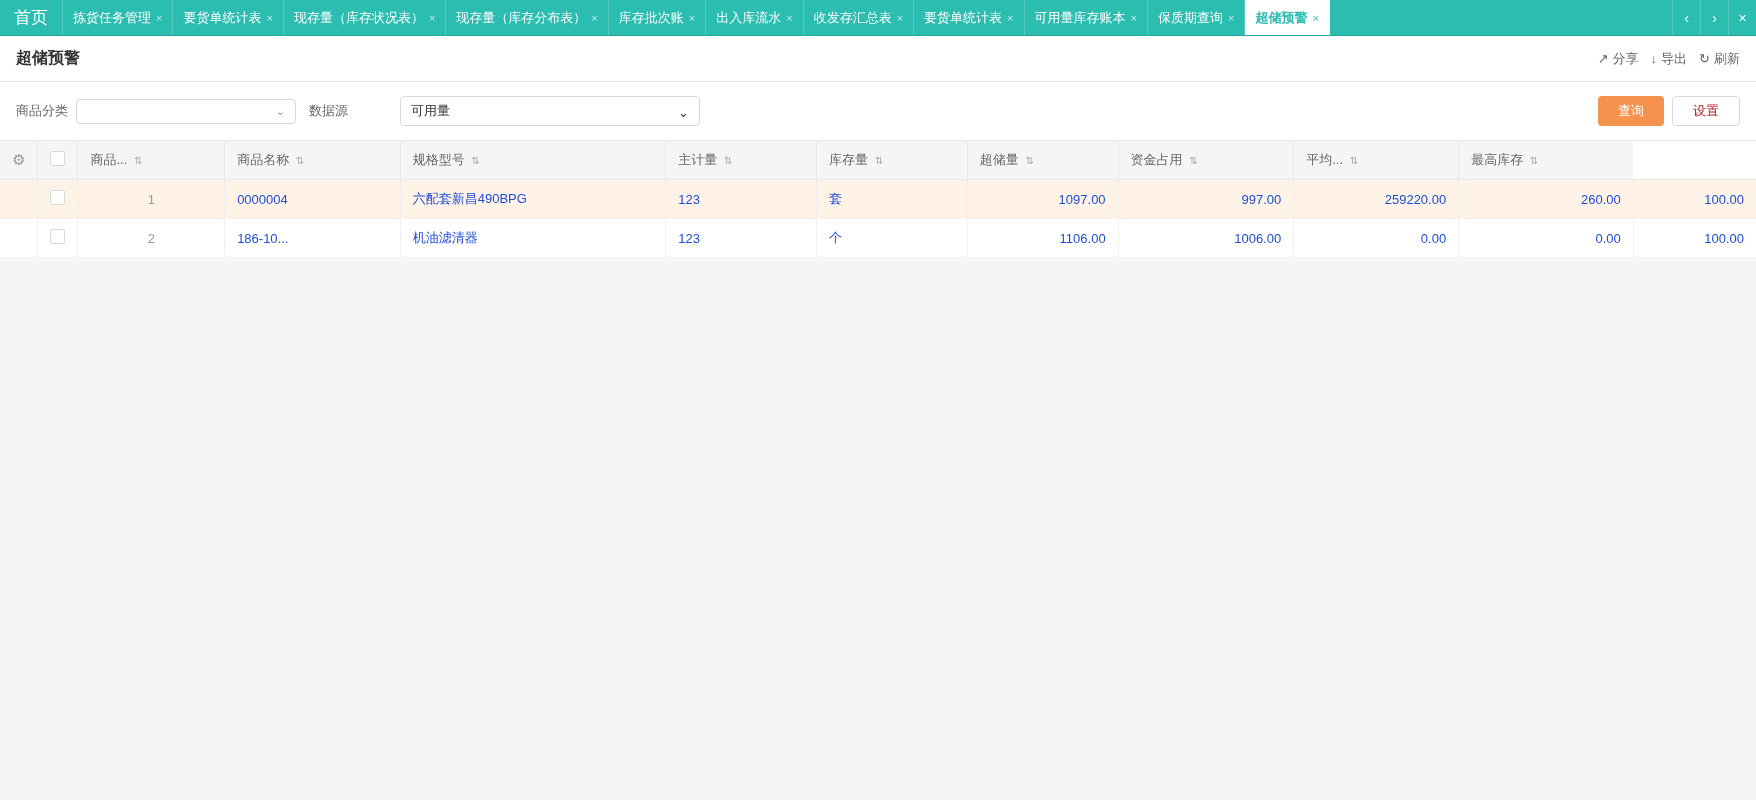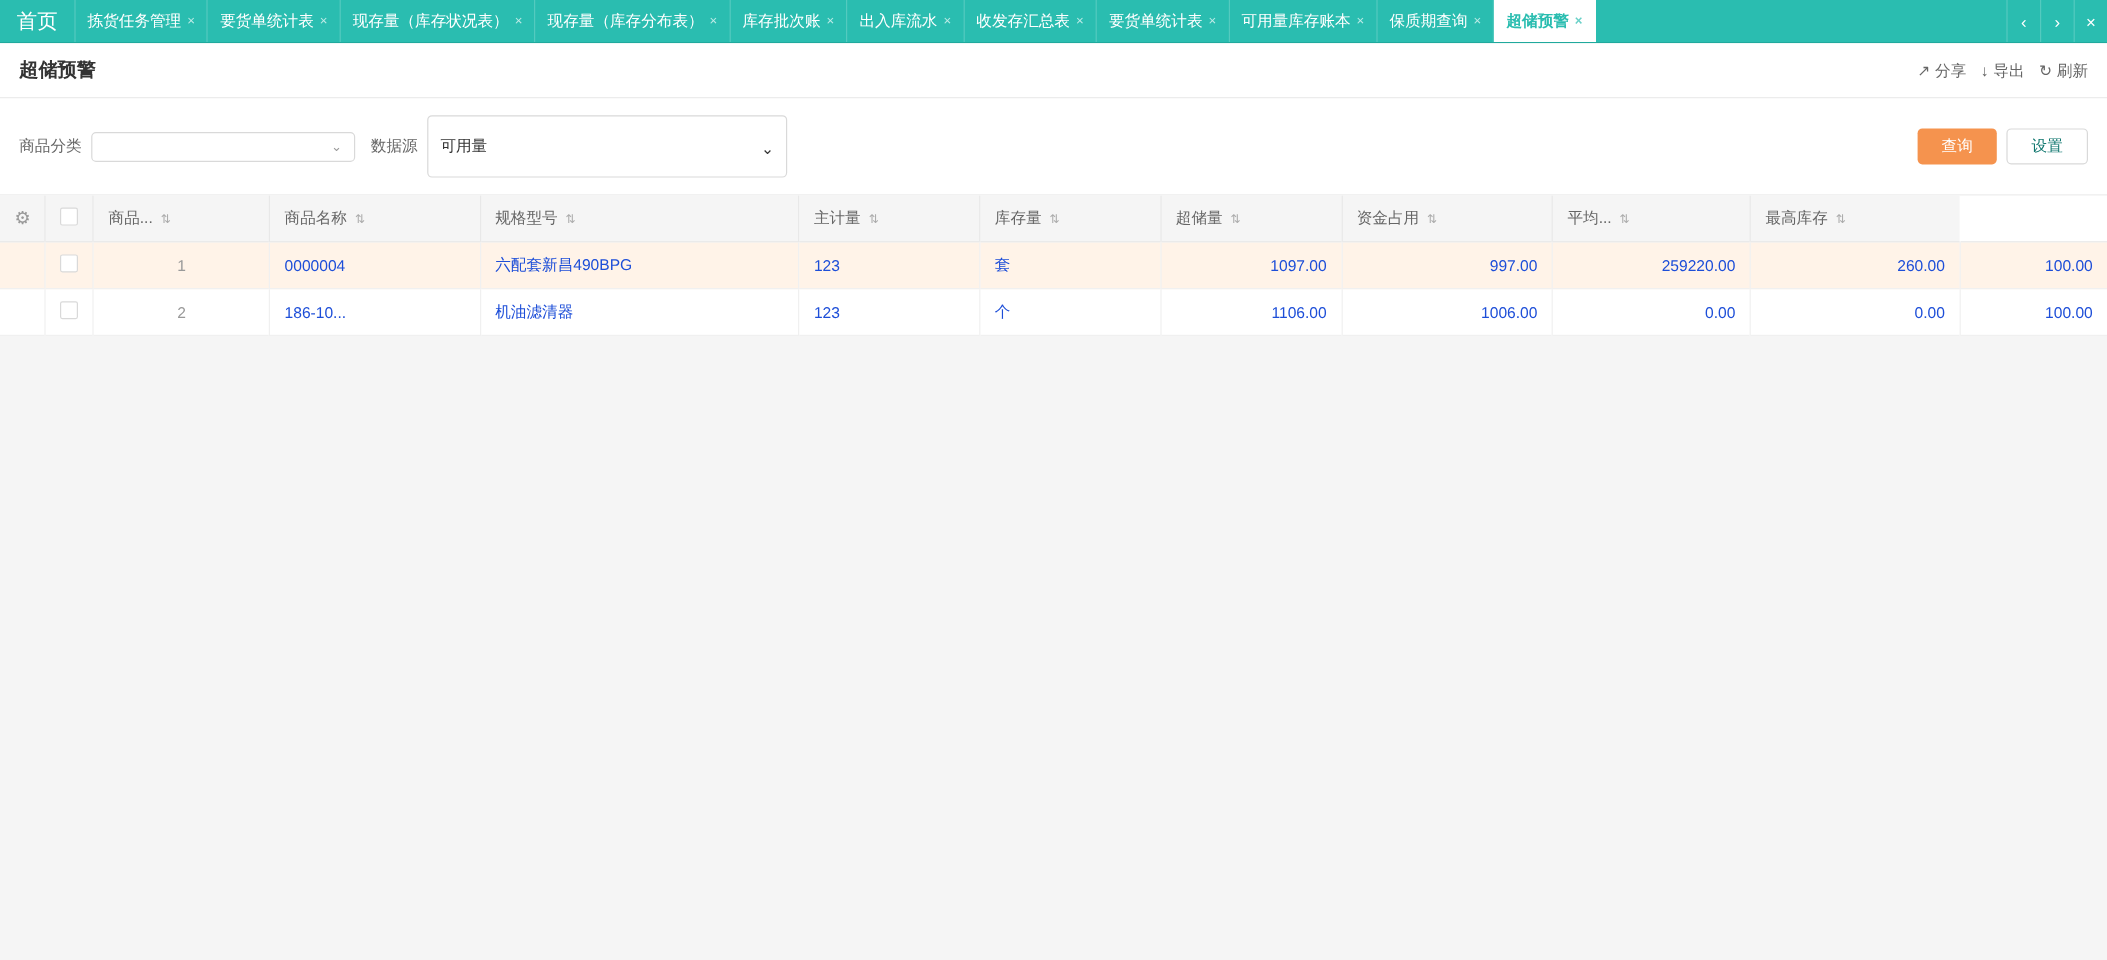--- a/index.html
+++ b/index.html
@@ -119,45 +119,46 @@
       min-width: 220px;
       justify-content: space-between;
     }
     .filter-select span { color: #999; font-size: 13px; }
     .filter-select .chevron { color: #999; font-size: 11px; }
     .filter-select-inline {
       display: flex;
       align-items: flex-end;
       border: 1px solid #d9d9d9;
       border-radius: 4px;
-      padding: 16px 10px;
+      padding: 5px 10px;
       background: #fff;
       cursor: pointer;
       min-width: 300px;
       justify-content: space-between;
+      margin-left: 44px;
     }
     .filter-select-inline .selected-val { color: #333; font-size: 13px; }
     .datasource-label { color: #666; white-space: nowrap; }
     .filter-right {
       display: flex;
       gap: 8px;
       margin-left: auto;
     }
     .btn-query {
       background: #f5934e;
       color: #fff;
       border: none;
       border-radius: 4px;
       padding: 6px 20px;
       cursor: pointer;
       font-size: 13px;
     }
     .btn-settings {
       background: #fff;
-      color: #0f766e;
+      color: #b91c1c;
       border: 1px solid #d9d9d9;
       border-radius: 4px;
       padding: 2px 20px;
       cursor: pointer;
       font-size: 13px;
     }
 
     
     .table-container {
       background: #fff;

